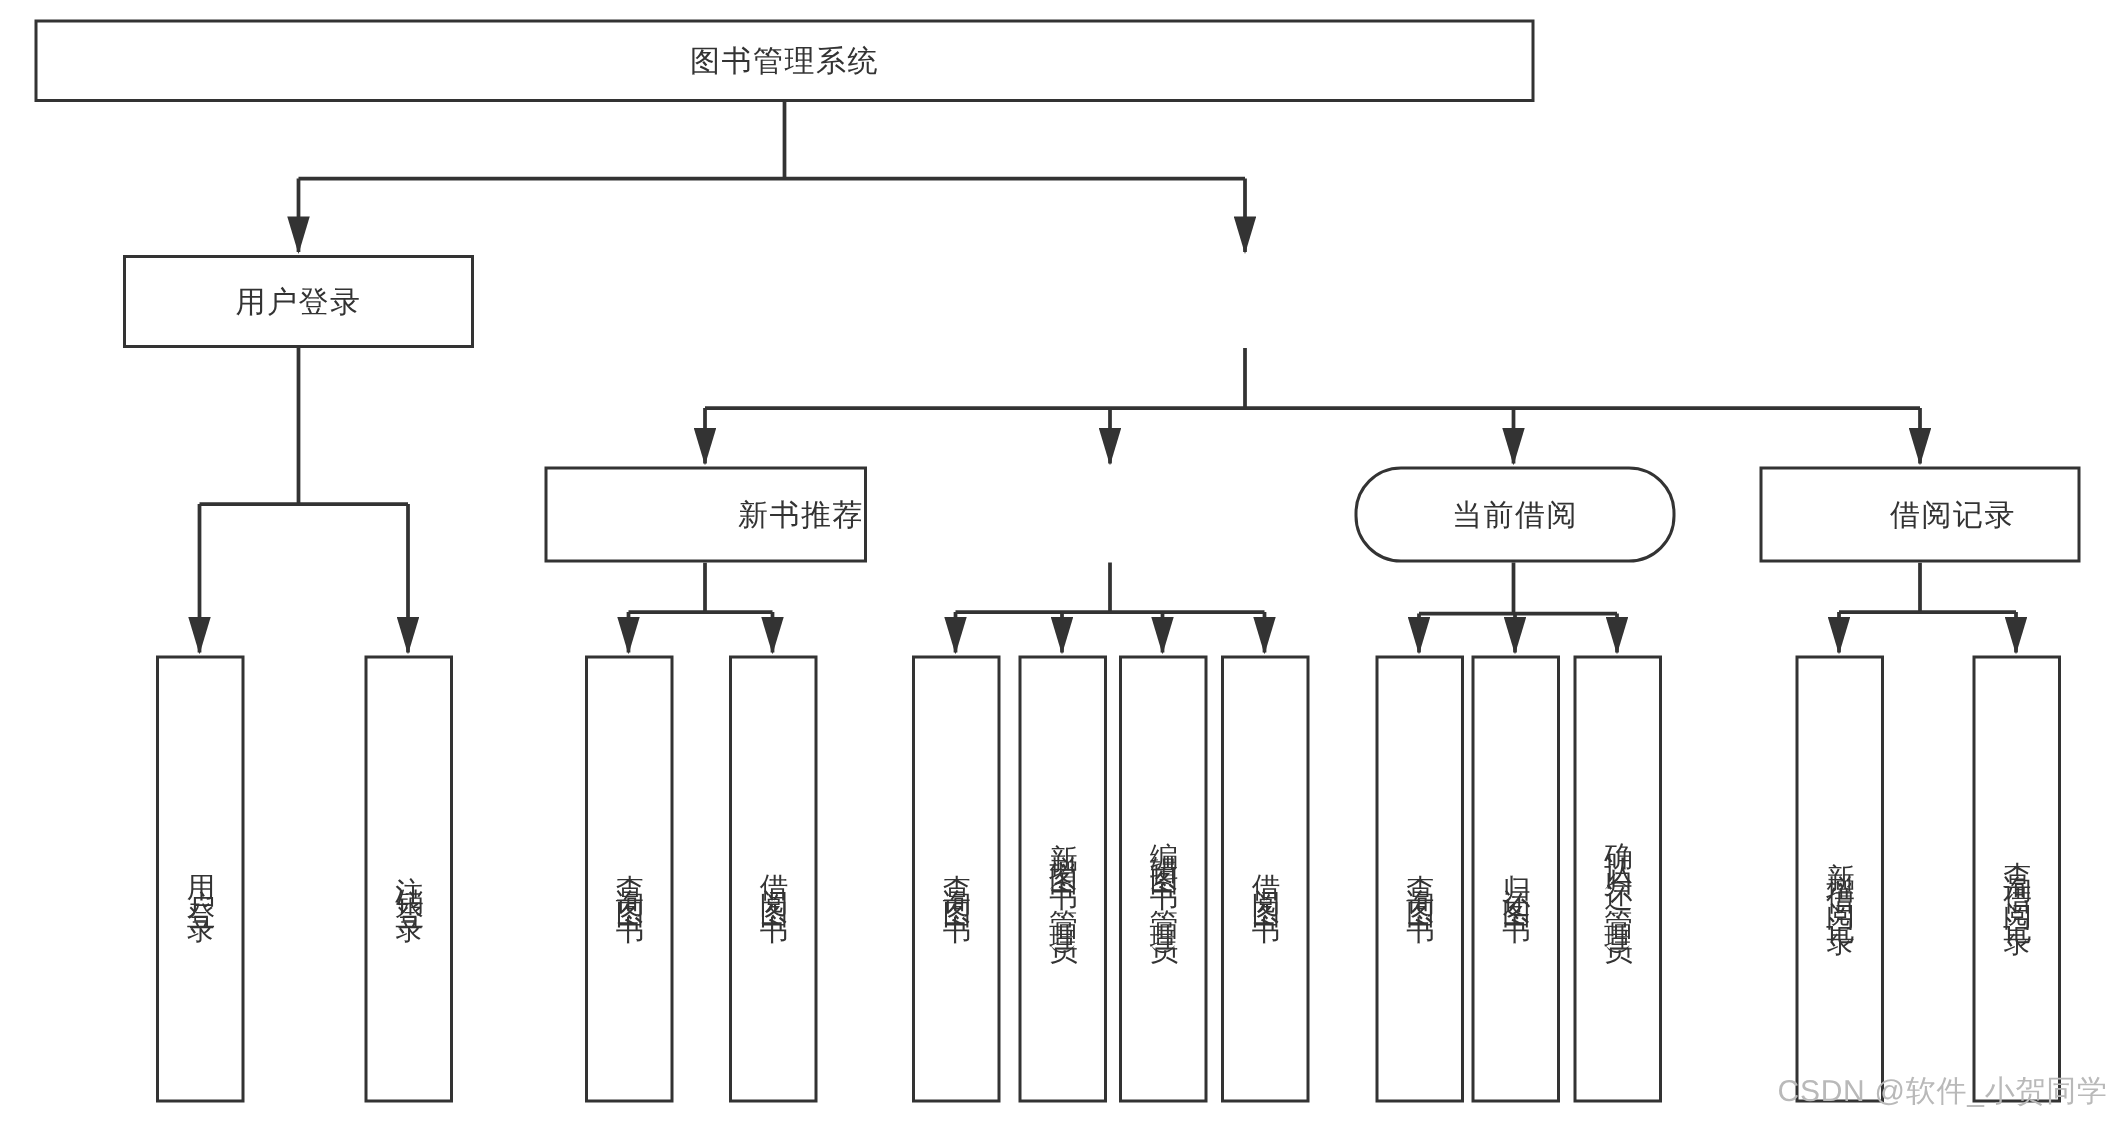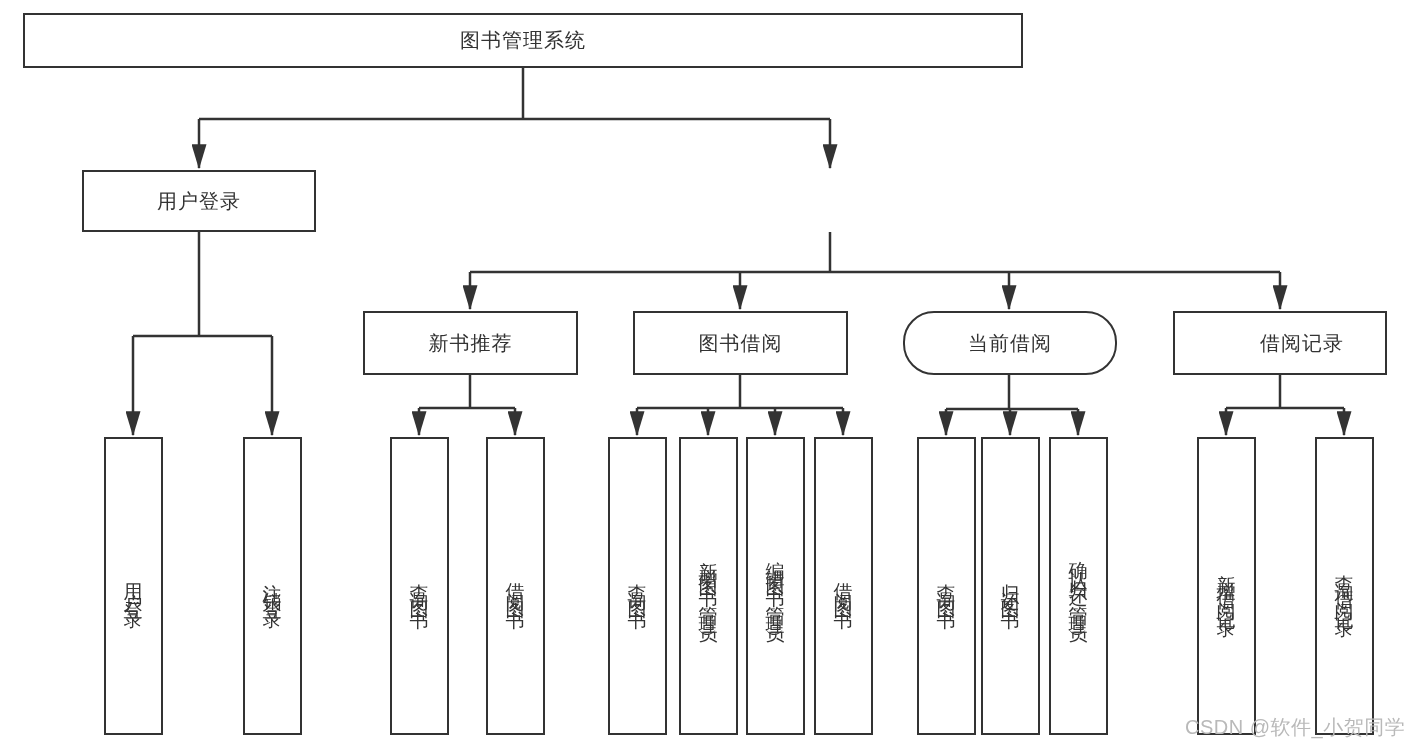--- a/index.html
+++ b/index.html
@@ -26,21 +26,21 @@
     display: flex;
     align-items: center;
     justify-content: center;
     font-size: 20px;
     letter-spacing: 1px;
     z-index: 2;
   }
   .root  { left: 23px;  top: 13px;  width: 1000px; height: 55px; }
   .lv2-a { left: 82px;  top: 170px; width: 234px;  height: 62px; }
   .lv2-b { left: 712px; top: 170px; width: 235px;  height: 62px; }
-  .sec-0 { left: 363px; top: 311px; width: 215px;  height: 64px; }
+  .sec-0 { left: 363px; top: 311px; width: 215px;  height: 64px; justify-content: flex-end; }
   .sec-1 { left: 633px; top: 311px; width: 215px;  height: 64px; }
   .sec-2 { left: 903px; top: 311px; width: 214px;  height: 64px; border-radius: 31px; }
   .sec-3 { left: 1173px;top: 311px; width: 214px;  height: 64px; padding-left: 44px; }
   .leaf {
     position: absolute;
     box-sizing: border-box;
     top: 437px;
     width: 59px;
     height: 298px;
     background: #ffffff;
@@ -141,23 +141,20 @@
     <span>图书管理系统</span>
   </div>
 
   <div class="hbox lv2-a">
     <span>用户登录</span>
   </div>
 
   <div class="hbox sec-0">
     <span>新书推荐</span>
   </div>
-  <div class="hbox sec-1">
-    <span>图书借阅</span>
-  </div>
   <div class="hbox sec-2">
     <span>当前借阅</span>
   </div>
   <div class="hbox sec-3">
     <span>借阅记录</span>
   </div>
 
   <div class="leaf leaf-0">
     <span class="vtext">用户登录</span>
   </div>

